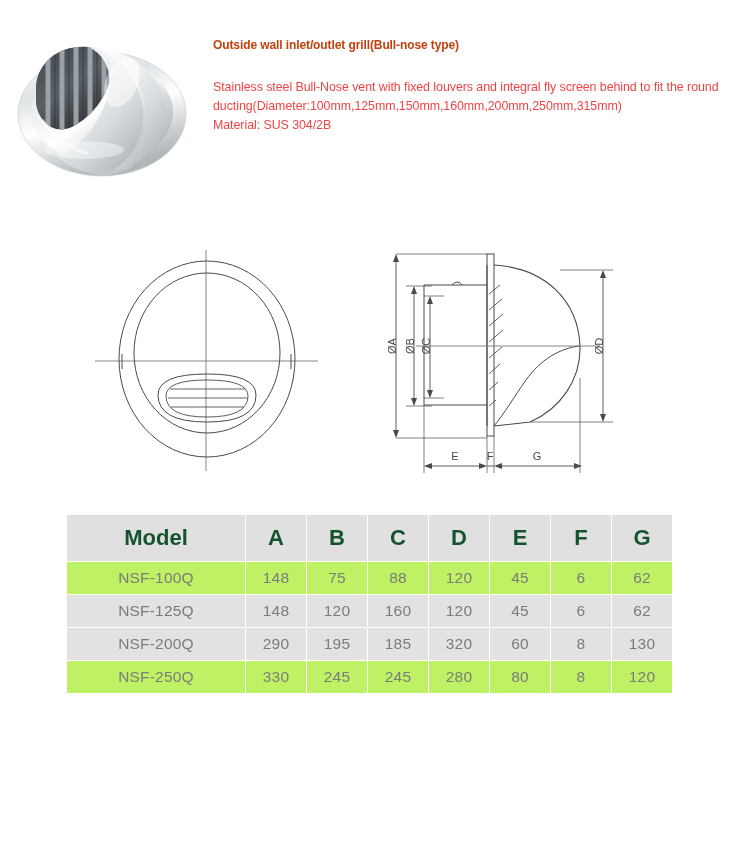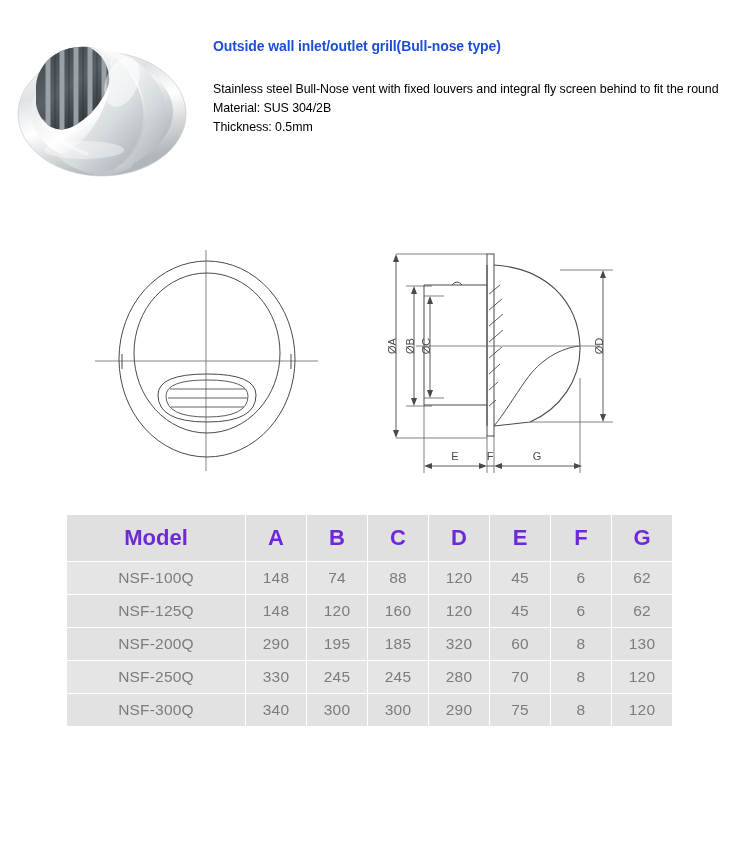--- a/index.html
+++ b/index.html
@@ -30,31 +30,31 @@
   }
 
   .header-text {
     position: absolute;
     left: 213px;
     top: 38px;
     width: 528px;
   }
 
   .product-title {
-    font-size: 14px;
+    font-size: 12px;
     font-weight: bold;
-    color: #1d4ed8;
+    color: #c2410c;
     letter-spacing: -0.1px;
     margin-bottom: 26px;
   }
 
   .product-desc {
     font-size: 12.4px;
     line-height: 19px;
-    color: #000000;
+    color: #ef4444;
     letter-spacing: -0.05px;
   }
   .product-desc p { margin: 0; }
 
   
   .drawings {
     position: absolute;
     top: 228px;
     left: 0;
     width: 750px;
@@ -82,31 +82,31 @@
     font-weight: normal;
     color: #7c7c7c;
     font-size: 15.5px;
     height: 32px;
     padding: 0;
     letter-spacing: 0.2px;
   }
 
   table.spec-table thead th {
     background: #e0e0e0;
-    color: #6d28d9;
+    color: #14532d;
     font-weight: bold;
     font-size: 22px;
     height: 46px;
     letter-spacing: 0;
   }
   table.spec-table thead th.model-head {
     font-size: 22px;
   }
 
-  tbody tr.row-odd td  { background: #e5e5e5; }
+  tbody tr.row-odd td  { background: #bef264; }
   tbody tr.row-even td { background: #e2e2e2; }
 
   td.model-cell, th.model-head { width: 178px; }
   td.dim-cell, th.dim-head { width: 60px; }
 
   td.model-cell { font-size: 15.5px; letter-spacing: 0.3px; }
 </style>
 </head>
 <body>
 
@@ -176,22 +176,22 @@
       <ellipse cx="108" cy="58" rx="16" ry="26" fill="#ffffff" opacity="0.5" transform="rotate(22 108 58)"></ellipse>
       <ellipse cx="70" cy="126" rx="40" ry="9" fill="#ffffff" opacity="0.42"></ellipse>
       <path d="M28 96 Q44 120 74 130" stroke="#ffffff" stroke-width="3.5" fill="none" opacity="0.45"></path>
     </svg>
   </div>
 
   <div class="header-text">
     <div class="product-title">Outside wall inlet/outlet grill(Bull-nose type)</div>
     <div class="product-desc">
       <p>Stainless steel Bull-Nose vent with fixed louvers and integral fly screen behind to fit the round</p>
+      <p>ducting(Diameter:100mm,125mm,150mm,160mm,200mm,250mm,315mm)</p>
       <p>Material: SUS 304/2B</p>
-      <p>Thickness: 0.5mm</p>
     </div>
   </div>
 </div>
 
 <div class="drawings">
   <svg width="750" height="265" viewBox="0 0 750 265">
     <g stroke="#4a4a4a" fill="none" stroke-width="1">
 
       <g>
 
@@ -322,21 +322,21 @@
         <th class="dim-head">D</th>
         <th class="dim-head">E</th>
         <th class="dim-head">F</th>
         <th class="dim-head">G</th>
       </tr>
     </thead>
     <tbody>
       <tr class="row-odd">
         <td class="model-cell">NSF-100Q</td>
         <td class="dim-cell">148</td>
-        <td class="dim-cell">74</td>
+        <td class="dim-cell">75</td>
         <td class="dim-cell">88</td>
         <td class="dim-cell">120</td>
         <td class="dim-cell">45</td>
         <td class="dim-cell">6</td>
         <td class="dim-cell">62</td>
       </tr>
       <tr class="row-even">
         <td class="model-cell">NSF-125Q</td>
         <td class="dim-cell">148</td>
         <td class="dim-cell">120</td>
@@ -355,29 +355,19 @@
         <td class="dim-cell">60</td>
         <td class="dim-cell">8</td>
         <td class="dim-cell">130</td>
       </tr>
       <tr class="row-odd">
         <td class="model-cell">NSF-250Q</td>
         <td class="dim-cell">330</td>
         <td class="dim-cell">245</td>
         <td class="dim-cell">245</td>
         <td class="dim-cell">280</td>
-        <td class="dim-cell">70</td>
-        <td class="dim-cell">8</td>
-        <td class="dim-cell">120</td>
-      </tr>
-      <tr class="row-even">
-        <td class="model-cell">NSF-300Q</td>
-        <td class="dim-cell">340</td>
-        <td class="dim-cell">300</td>
-        <td class="dim-cell">300</td>
-        <td class="dim-cell">290</td>
-        <td class="dim-cell">75</td>
+        <td class="dim-cell">80</td>
         <td class="dim-cell">8</td>
         <td class="dim-cell">120</td>
       </tr>
     </tbody>
   </table>
 </div>
 
 </body></html>

